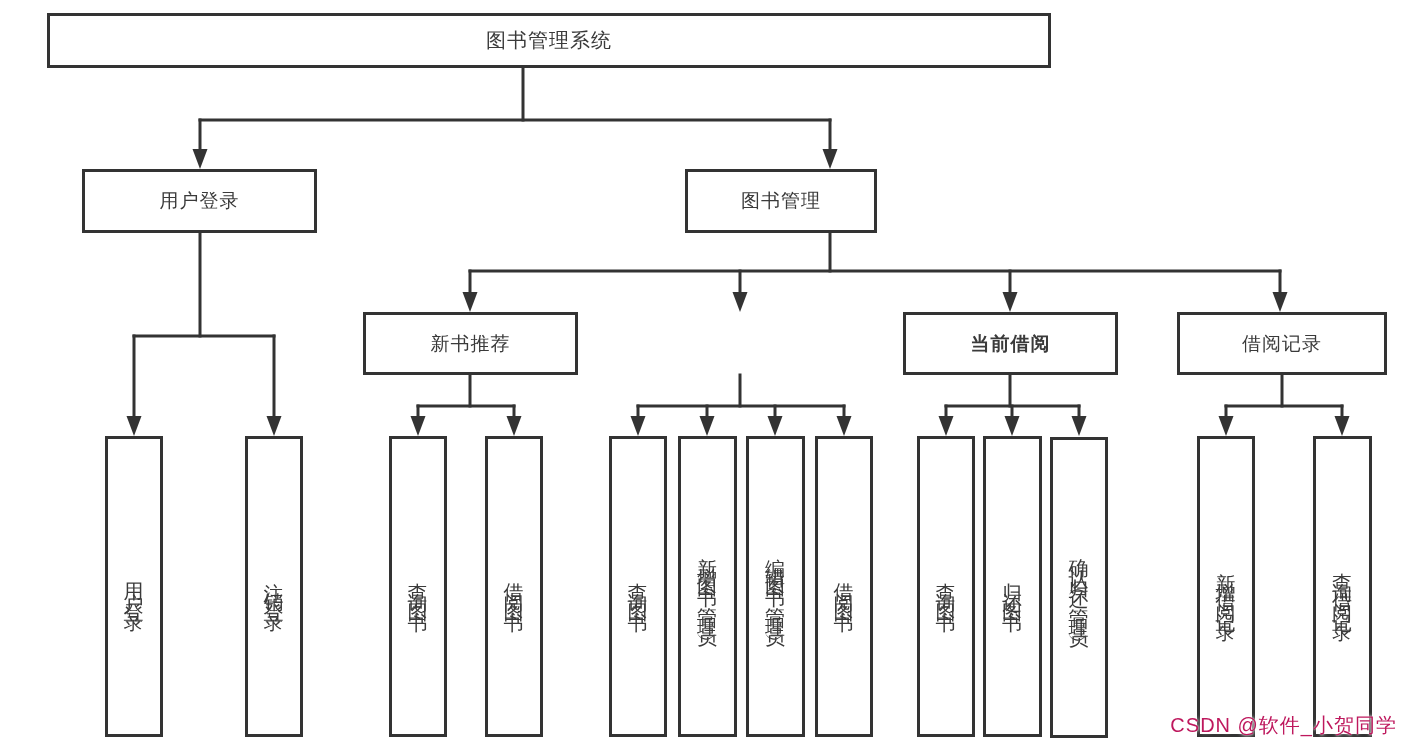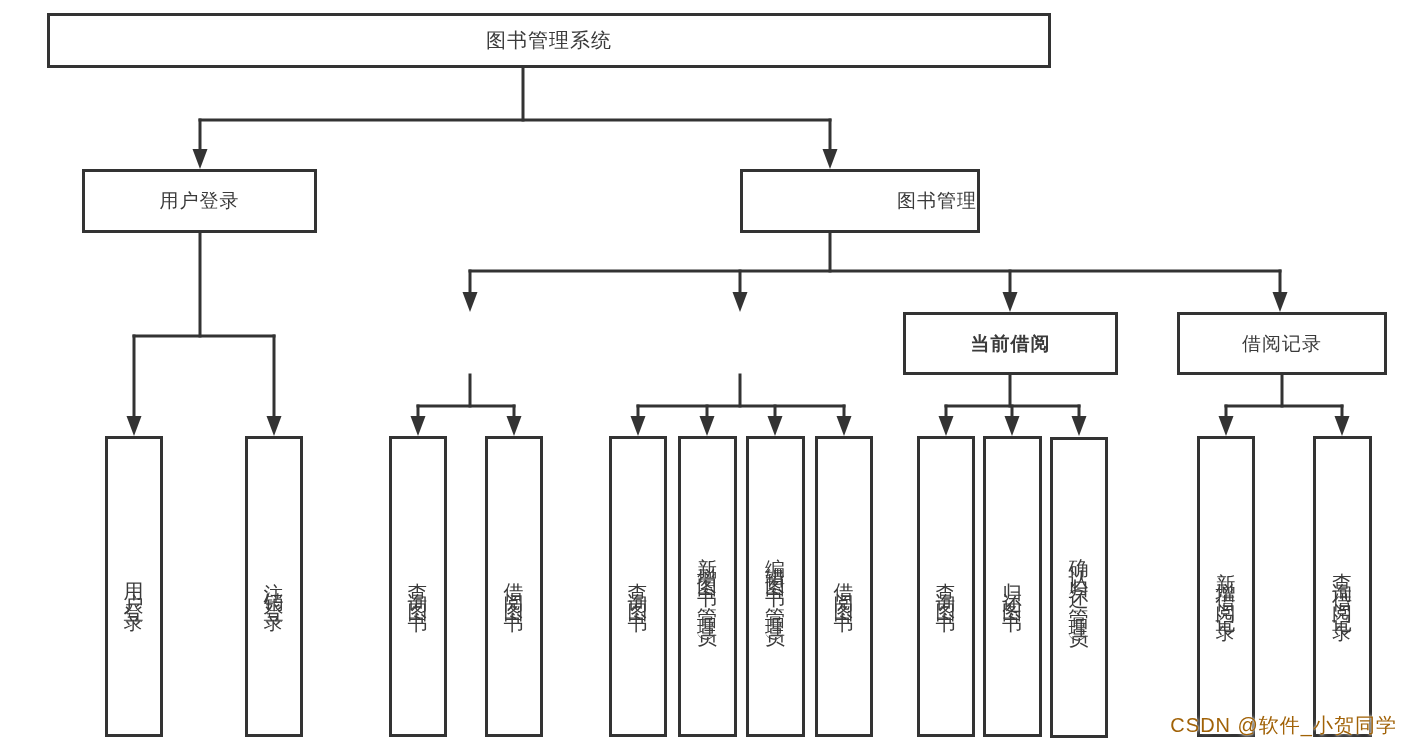--- a/index.html
+++ b/index.html
@@ -29,21 +29,21 @@
     text-orientation:mixed;
     font-size:20px;
     letter-spacing:10px;
     line-height:1;
   }
   .watermark{
     position:absolute;
     right:8px;
     bottom:8px;
     font-size:20px;
-    color:#a16207;
+    color:#be185d;
     text-shadow:0 0 2px #ffffff,0 0 4px #ffffff;
     z-index:2;
     letter-spacing:1px;
   }
 </style>
 </head>
 <body>
 
 <div id="stage">
 
@@ -102,24 +102,27 @@
       <polygon points="1334.5,416 1349.5,416 1342,436" fill="#333333"></polygon>
     </svg>
 
   <div class="node rootbox" style="left:21px;top:13px;width:1004px;height:55px;">
     <span>图书管理系统</span>
   </div>
 
   <div class="node hbox" style="left:82px;top:169px;width:235px;height:64px;">
     <span>用户登录</span>
   </div>
-  <div class="node hbox" style="left:740px;top:169px;width:240px;height:64px;justify-content:flex-end;">
+  <div class="node hbox" style="left:685px;top:169px;width:192px;height:64px;">
     <span>图书管理</span>
   </div>
 
+  <div class="node hbox" style="left:363px;top:312px;width:215px;height:63px;">
+    <span>新书推荐</span>
+  </div>
   <div class="node hbox" style="left:903px;top:312px;width:215px;height:63px;font-weight:bold;">
     <span>当前借阅</span>
   </div>
   <div class="node hbox" style="left:1177px;top:312px;width:210px;height:63px;">
     <span>借阅记录</span>
   </div>
 
   <div class="node leaf" style="left:105px;top:436px;width:58px;height:301px;">
     <span>用户登录</span>
   </div>

